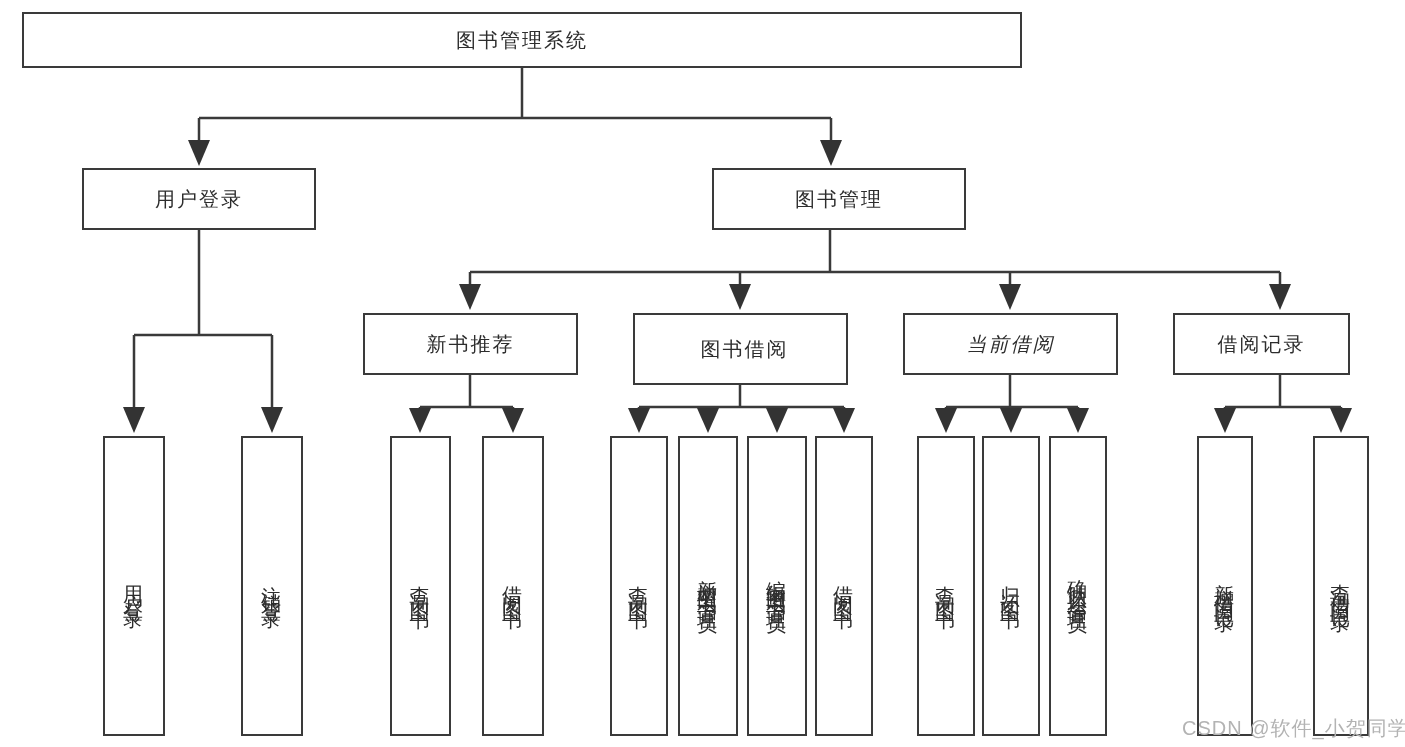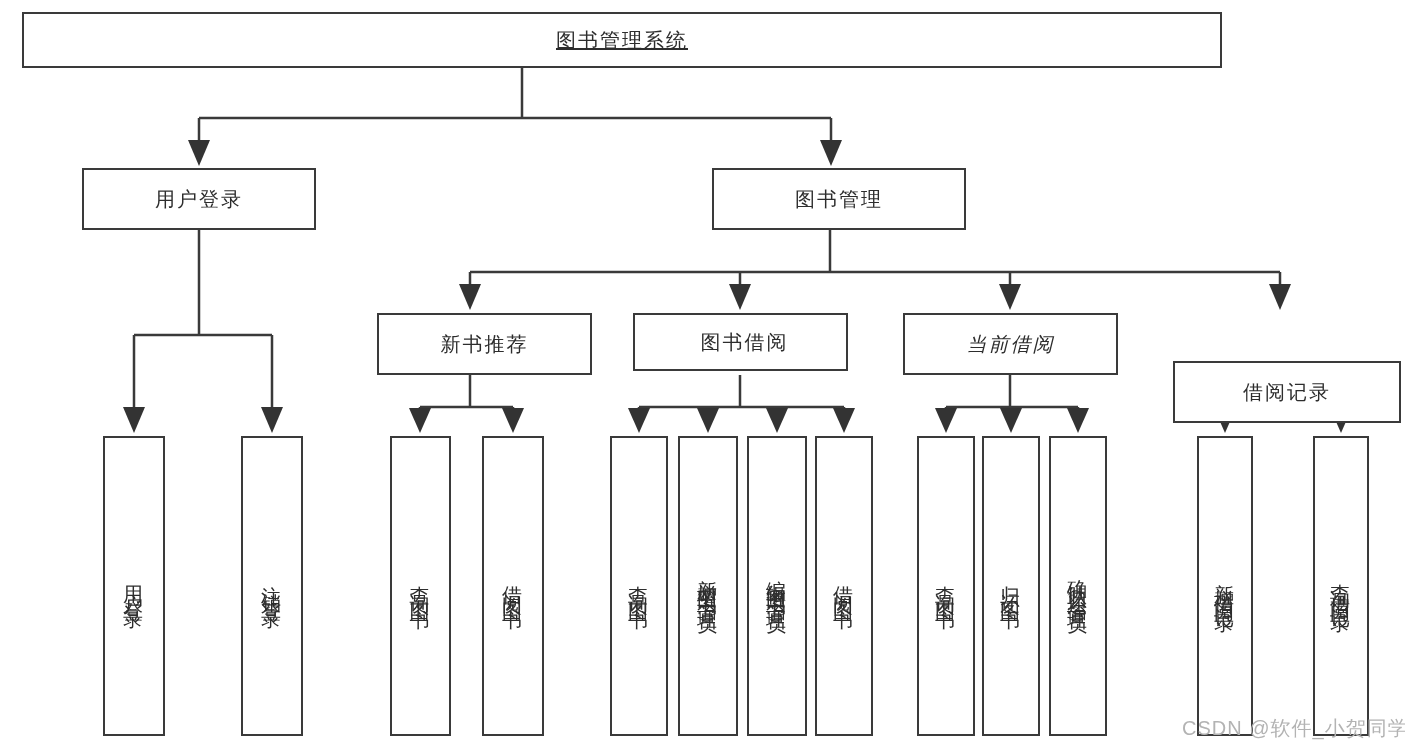--- a/index.html
+++ b/index.html
@@ -120,29 +120,29 @@
       <polygon points="1067,408 1089,408 1078,433"></polygon>
     </g>
 
     <g>
       <path d="M1280,375 V407 M1225,407 H1341 M1225,407 V410 M1341,407 V410"></path>
       <polygon points="1214,408 1236,408 1225,433"></polygon>
       <polygon points="1330,408 1352,408 1341,433"></polygon>
     </g>
   </svg>
 
-  <div class="hbox" style="left:22px; top:12px; width:1200px; height:56px;text-decoration:underline;">图书管理系统</div>
+  <div class="hbox" style="left:22px; top:12px; width:1000px; height:56px;">图书管理系统</div>
 
   <div class="hbox" style="left:82px; top:168px; width:234px; height:62px;">用户登录</div>
   <div class="hbox" style="left:712px; top:168px; width:254px; height:62px;">图书管理</div>
 
-  <div class="hbox" style="left:363px; top:313px; width:215px; height:62px;margin-left:14px;">新书推荐</div>
-  <div class="hbox" style="left:633px; top:313px; width:215px; height:58px;padding-left:8px;">图书借阅</div>
+  <div class="hbox" style="left:363px; top:313px; width:215px; height:62px;">新书推荐</div>
+  <div class="hbox" style="left:633px; top:313px; width:215px; height:72px;padding-left:8px;">图书借阅</div>
   <div class="hbox" style="left:903px; top:313px; width:215px; height:62px;font-style:italic;">当前借阅</div>
-  <div class="hbox" style="left:1173px; top:313px; width:228px; height:62px;margin-top:48px;">借阅记录</div>
+  <div class="hbox" style="left:1173px; top:313px; width:177px; height:62px;">借阅记录</div>
 
   <div class="vbox" style="left:103px; width:62px;">用户登录</div>
   <div class="vbox" style="left:241px; width:62px;">注销登录</div>
 
   <div class="vbox" style="left:390px; width:61px;">查询图书</div>
   <div class="vbox" style="left:482px; width:62px;">借阅图书</div>
 
   <div class="vbox" style="left:610px; width:58px;">查询图书</div>
   <div class="vbox" style="left:678px; width:60px; letter-spacing:5px;">新增图书（管理员）</div>
   <div class="vbox" style="left:747px; width:60px; letter-spacing:5px;">编辑图书（管理员）</div>

